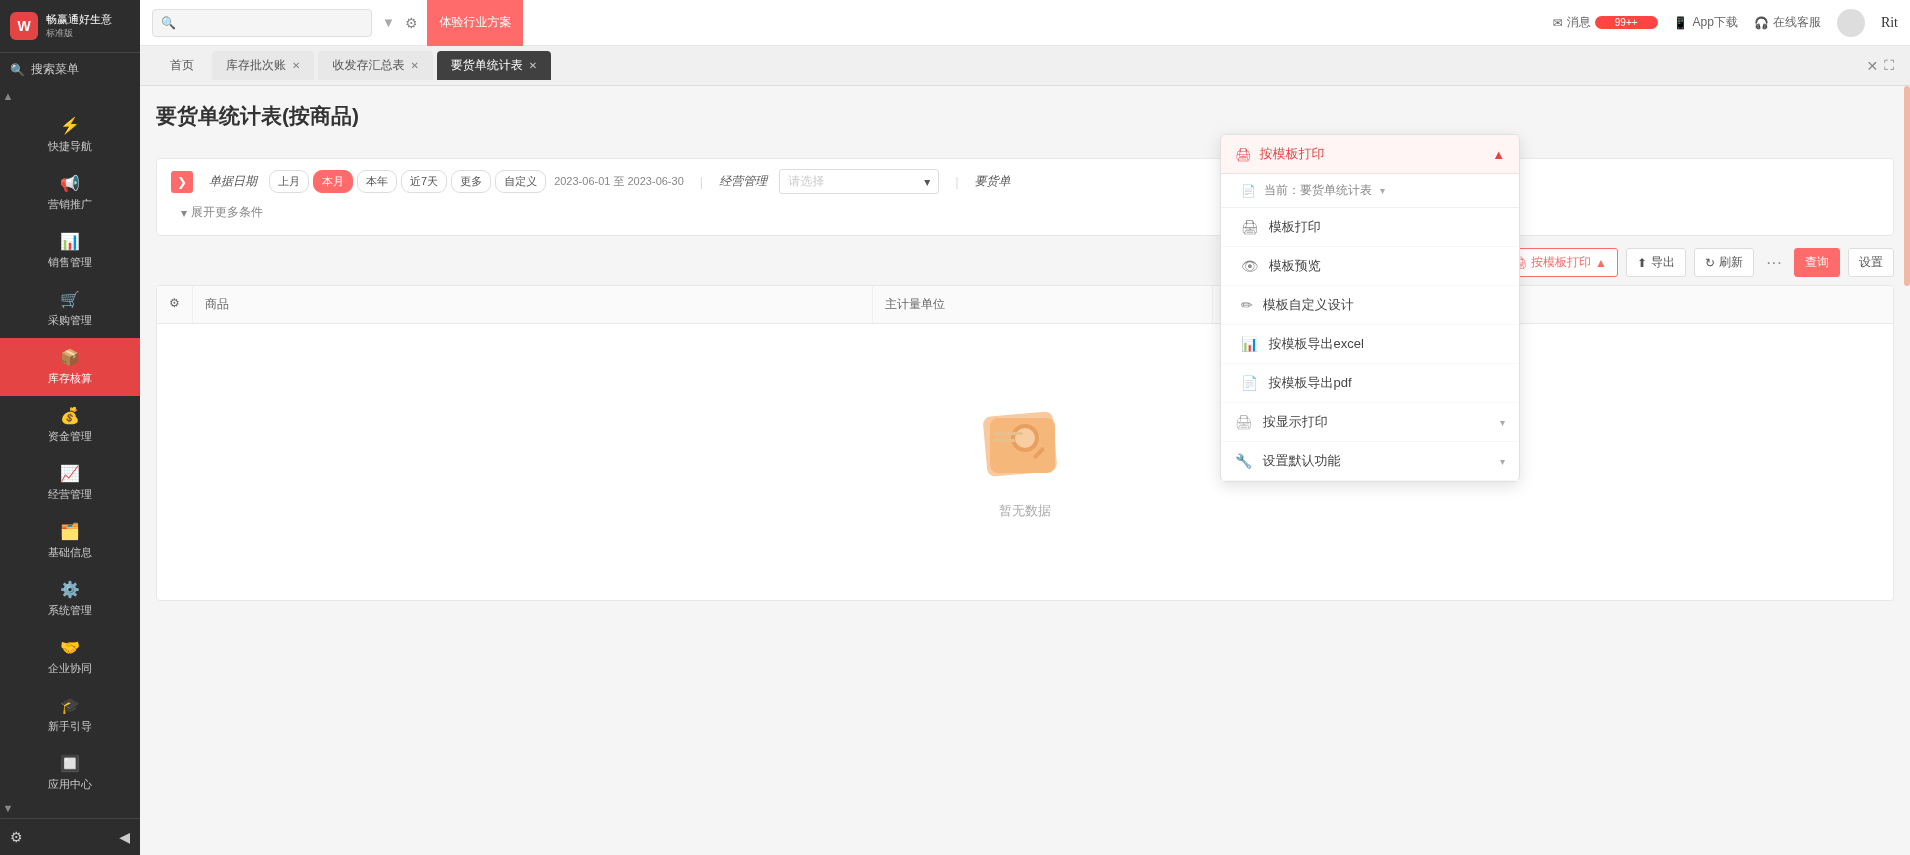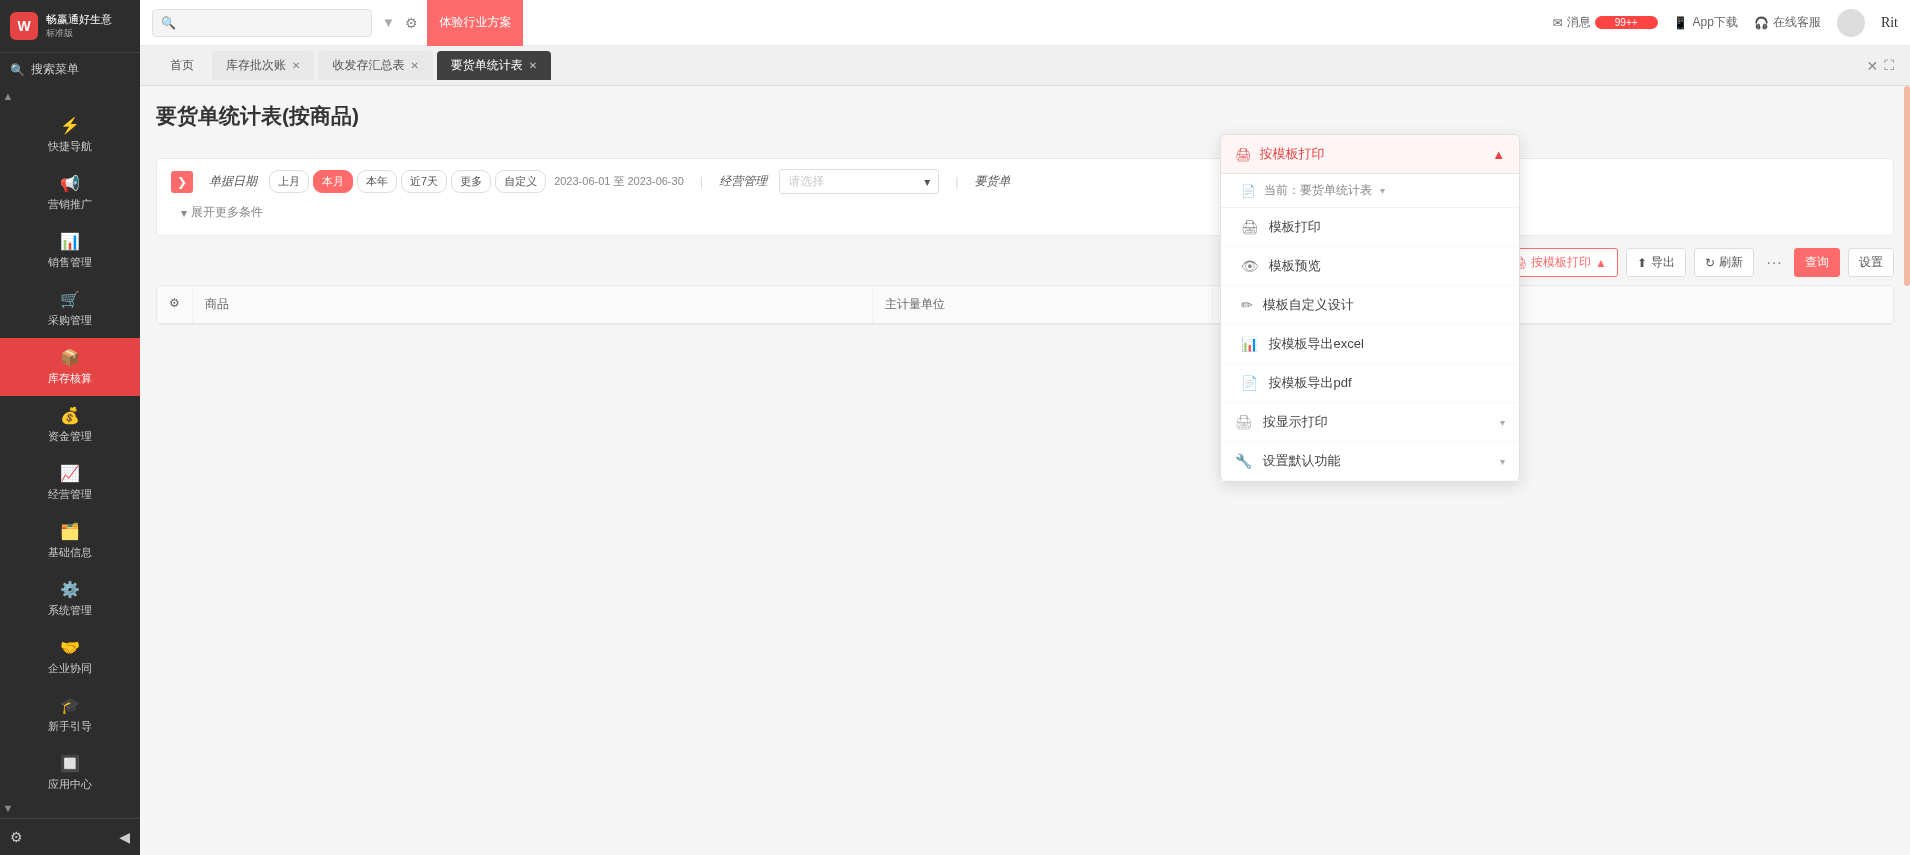--- a/index.html
+++ b/index.html
@@ -282,20 +282,35 @@
         <div class="th">
           <span>商品</span>
         </div>
         <div class="th">
           <span>主计量单位</span>
         </div>
         <div class="th">
           <span>主数量</span>
         </div>
       </div>
+      <div class="table-empty">
+
+        <div style="position:relative;width:120px;height:90px;">
+
+          <div style="width:70px;height:60px;background:#f9c9a0;border-radius:8px;position:absolute;top:10px;left:20px;transform:rotate(-5deg);"></div>
+          <div style="width:65px;height:55px;background:#f5b87a;border-radius:8px;position:absolute;top:14px;left:25px;"></div>
+
+          <div style="width:28px;height:28px;border:4px solid #e8a060;border-radius:50%;position:absolute;top:20px;left:46px;background:rgba(255,255,255,0.3);"></div>
+          <div style="width:4px;height:14px;background:#e8a060;position:absolute;top:42px;left:72px;transform:rotate(45deg);border-radius:2px;"></div>
+
+          <div style="width:30px;height:3px;background:#e8c090;position:absolute;top:28px;left:28px;border-radius:2px;"></div>
+          <div style="width:22px;height:3px;background:#e8c090;position:absolute;top:35px;left:28px;border-radius:2px;"></div>
+        </div>
+        <span class="empty-text">暂无数据</span>
+      </div>
     </div>
   </div>
 </div>
 
 <div class="dropdown-panel">
   <div class="dropdown-header">
     <div class="dropdown-header-left">
       <span>🖨</span>
       <span>按模板打印</span>
     </div>

